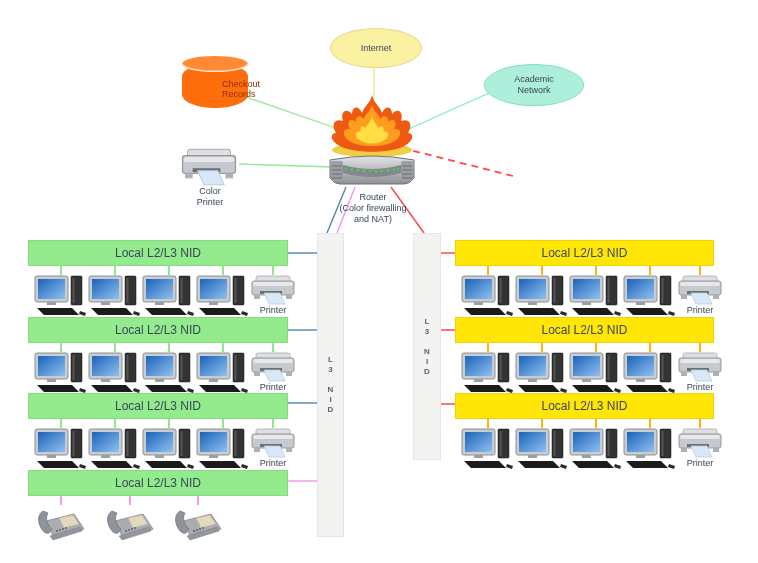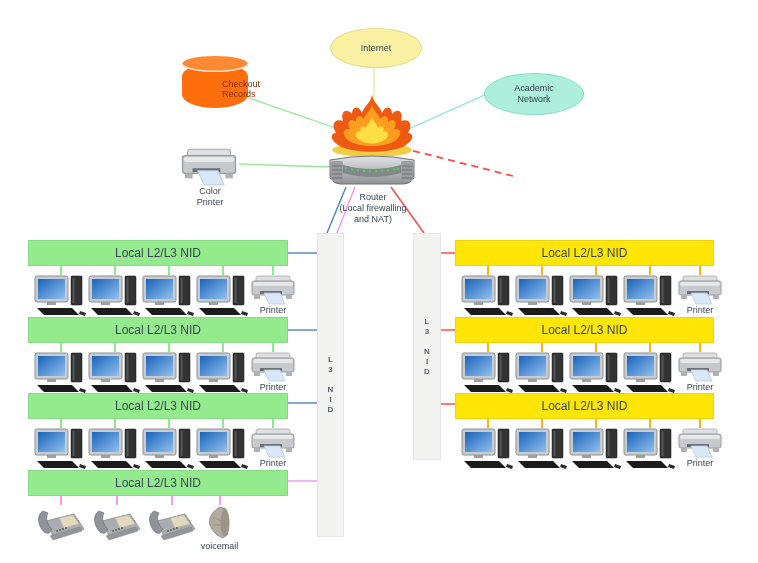--- a/index.html
+++ b/index.html
@@ -69,21 +69,21 @@
     <line class="ln ln-pink" x1="288" y1="481" x2="318" y2="481"></line>
     <line class="ln ln-red" x1="439" y1="253" x2="455" y2="253"></line>
     <line class="ln ln-red" x1="439" y1="330" x2="455" y2="330"></line>
     <line class="ln ln-red" x1="439" y1="404" x2="455" y2="404"></line>
   </svg>
 
   <div class="node ellipse internet" style="left:330px;top:28px;width:90px;height:38px;">
     <span>Internet</span>
   </div>
 
-  <div class="node ellipse academic" style="left:484px;top:73px;width:98px;height:40px;">
+  <div class="node ellipse academic" style="left:484px;top:64px;width:98px;height:40px;">
     <span>Academic
 Network</span>
   </div>
 
   <div class="cylinder" style="left:182px;top:56px;width:66px;height:52px;">
     <div class="cyl-body"></div>
     <div class="cyl-top"></div>
     <div class="cyl-label">Checkout
 Records</div>
   </div>
@@ -131,21 +131,21 @@
           <circle cx="44" cy="19.2" r="1.3"></circle>
           <circle cx="50" cy="19.2" r="1.3"></circle>
         <circle cx="56" cy="19" r="1.3"></circle>
           <circle cx="62" cy="18.4" r="1.3"></circle>
           <circle cx="68" cy="17.6" r="1.3"></circle>
         <circle cx="72" cy="16.8" r="1.3"></circle>
       </g>
     </svg>
   </div>
   <div class="node node-label" style="left:322px;top:192px;width:102px;">Router
-(Local firewalling
+(Color firewalling
 and NAT)</div>
 
   <div class="vbar" style="left:317px;top:233px;width:25px;height:302px;">
     <span>L
 3
 
 N
 I
 D</span>
   </div>
@@ -464,29 +464,20 @@
             <path d="M25,13 L39,10 L45,19 L30,23 Z" fill="#E2D9BE" stroke="#B8B09A" stroke-width="0.6"></path>
             <path d="M16,31 L46,22 L48,26 L19,35 Z" fill="#93979C" stroke="#7B7F84" stroke-width="0.5"></path>
             <path d="M9,6 C4,9 3,16 7,23 C9,27 12,29 15,28 L18,24 C13,20 11,13 14,8 Z" fill="#8F939A" stroke="#6F7278" stroke-width="0.7"></path>
             <circle cx="23" cy="26" r="0.9" fill="#555"></circle>
             <circle cx="26" cy="25" r="0.9" fill="#555"></circle>
             <circle cx="29" cy="24" r="0.9" fill="#555"></circle>
             <circle cx="32" cy="23" r="0.9" fill="#555"></circle>
           </svg>
         </div>
         <div class="device">
-          <div class="stub stub-pink"></div>
-          <svg width="26" height="36" viewBox="0 0 26 36">
-            <path d="M13,2 C5,6 1,14 3,20 C5,26 10,31 16,33 L20,30 C22,22 22,10 19,4 Z" fill="#B3AB9E" stroke="#8D8578" stroke-width="0.8"></path>
-            <ellipse cx="18" cy="18" rx="4.5" ry="13.5" fill="#9C9487"></ellipse>
-            <path d="M6,12 L14,16 M6,20 L14,20" stroke="#8D8578" stroke-width="0.7"></path>
-          </svg>
-          <div class="dev-label">voicemail</div>
-        </div>
-        <div class="device">
           <div class="spacer"></div>
         </div>
       </div>
     </div>
     <div class="net-row" style="left: 455px; top: 240px; width: 259px;">
       <div class="nid-bar bar-yellow">Local L2/L3 NID</div>
       <div class="devices">
         <div class="device">
           <div class="stub stub-orange"></div>
           <svg width="54" height="44" viewBox="0 0 54 44">

